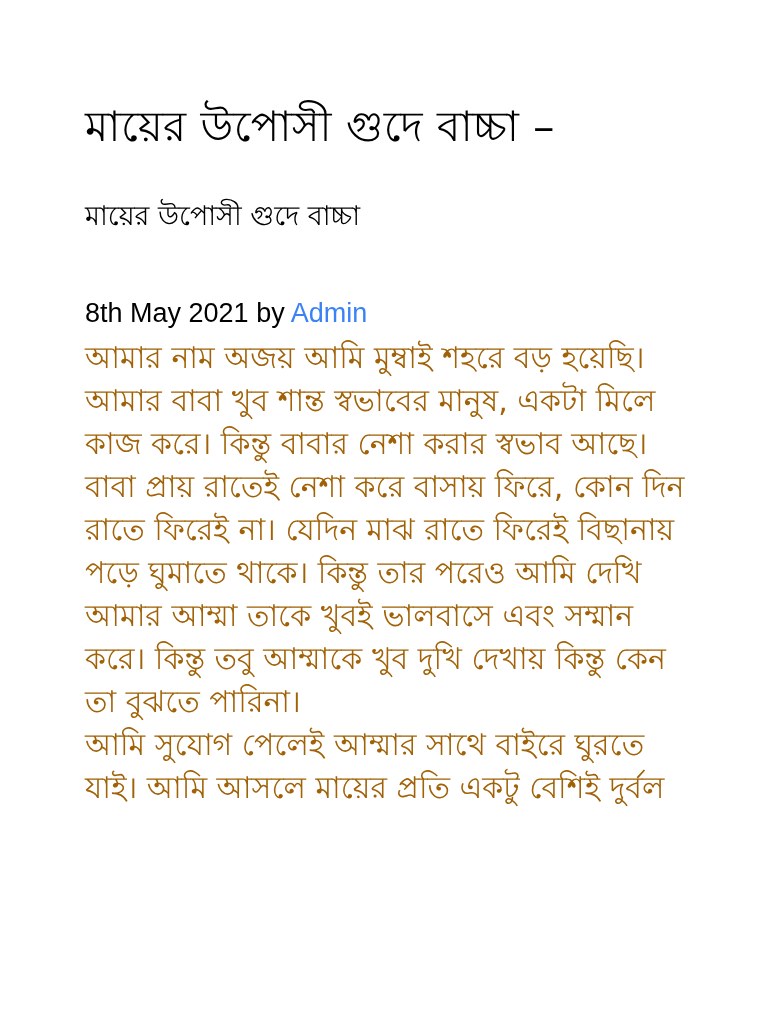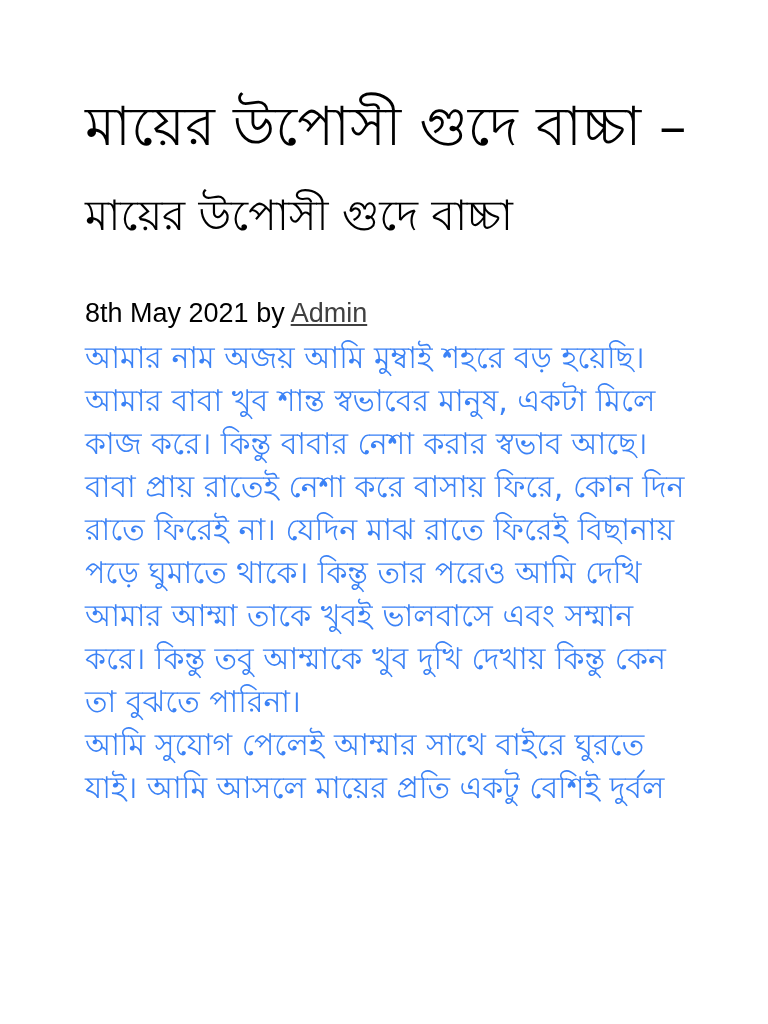--- a/index.html
+++ b/index.html
@@ -17,60 +17,59 @@
     box-sizing: border-box;
     width: 768px;
     height: 1024px;
     padding: 99px 72px 0 85px;
     background: #ffffff;
   }
   h1.title {
     margin: 0;
     font-family: "DejaVu Serif", "Liberation Serif", serif;
     font-weight: 400;
-    font-size: 54px;
+    font-size: 42px;
     line-height: 56px;
     letter-spacing: 0.5px;
     color: #000000;
   }
   h2.subtitle {
     margin: 38px 0 0 0;
     font-family: "DejaVu Serif", "Liberation Serif", serif;
     font-weight: 400;
-    font-size: 42px;
+    font-size: 27px;
     line-height: 46px;
     color: #000000;
   }
   .meta {
     margin: 54px 0 0 0;
     font-family: "Liberation Sans", "DejaVu Sans", sans-serif;
     font-size: 27px;
     line-height: 41px;
     color: #000000;
   }
   .meta a {
-    color: #404040;
-    text-decoration: underline;
+    color: #3b82f6;
     cursor: pointer;
     text-align: right;
   }
   .meta a.url {
     display: inline-block;
     max-width: 100%;
     overflow-wrap: anywhere;
     word-break: break-all;
     vertical-align: top;
   }
   .story-body {
     margin: 2px 0 0 0;
     font-family: "DejaVu Sans", "Liberation Sans", sans-serif;
     font-size: 30px;
     line-height: 43px;
     white-space: pre-line;
-    color: #3b82f6;
+    color: #a16207;
   }
 </style>
 </head>
 <body>
 
 <div class="page">
 
   <h1 class="title"><span>মায়ের উপোসী গুদে বাচ্চা –</span><br></h1>
 
   <h2 class="subtitle">মায়ের উপোসী গুদে বাচ্চা</h2>

